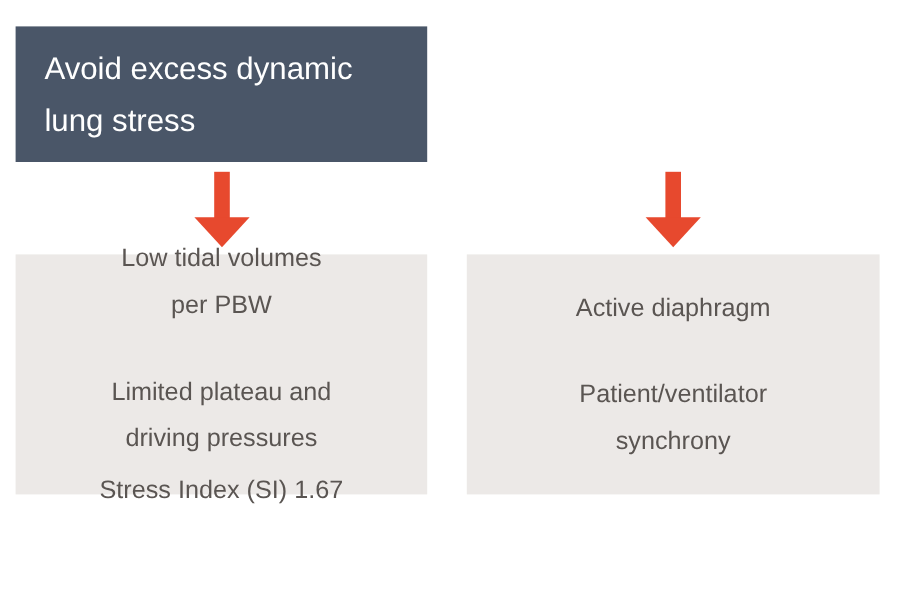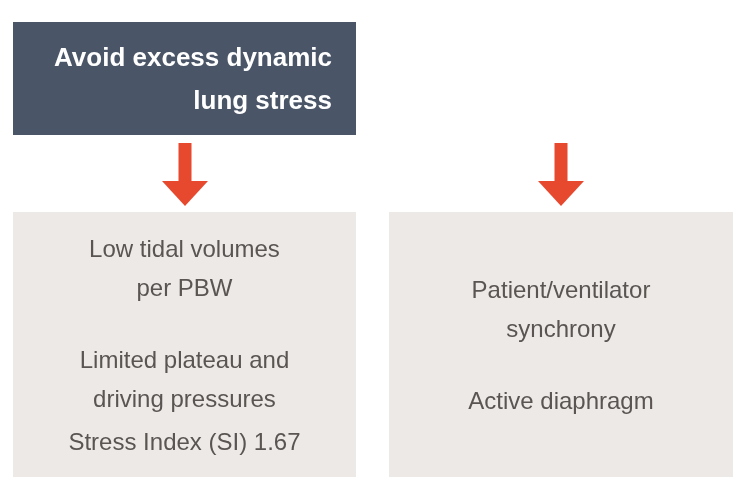--- a/index.html
+++ b/index.html
@@ -27,23 +27,23 @@
     position: absolute;
     top: 22px;
     left: 0;
     right: 0;
     height: 113px;
     background: var(--header-bg, #4A5668);
     color: var(--header-text, #ffffff);
     display: flex;
     align-items: center;
     justify-content: center;
-    text-align: right;
+    text-align: left;
     font-size: 26px;
-    font-weight: bold;
+    font-weight: normal;
     line-height: 43px;
     padding: 0 24px;
     box-sizing: border-box;
   }
   .arrow-wrap {
     position: absolute;
     top: 143px;
     left: 0;
     right: 0;
     height: 64px;
@@ -52,29 +52,29 @@
     justify-content: center;
   }
   .arrow-wrap svg { display: block; }
   .arrow-fill { fill: var(--arrow, #E7492E); }
 
   .content-box {
     position: absolute;
     top: 212px;
     left: 0;
     right: 0;
-    height: 265px;
+    height: 200px;
     background: var(--box-bg, #ECE9E7);
     color: var(--box-text, #5A5552);
     display: flex;
     flex-direction: column;
     justify-content: center;
     align-items: center;
     text-align: center;
-    font-size: 24px;
+    font-size: 21px;
     line-height: 39px;
     padding: 0 14px;
     box-sizing: border-box;
   }
   .content-box p {
     margin: 0;
     white-space: pre-line;
   }
   .content-box p + p { margin-top: 33px; }
   .content-box p.tight { margin-top: 4px; }
@@ -102,19 +102,19 @@
   </div>
 
   <div class="column col-1">
     <div class="arrow-wrap">
       <svg width="48" height="64" viewBox="0 0 48 64" aria-hidden="true">
         <rect class="arrow-fill" x="17.5" y="0" width="13" height="40"></rect>
         <polygon class="arrow-fill" points="1,38 47,38 24,63"></polygon>
       </svg>
     </div>
     <div class="content-box">
+      <p>Active diaphragm</p>
       <p>Patient/ventilator
 synchrony</p>
-      <p>Active diaphragm</p>
     </div>
   </div>
 
 </div>
 
 </body></html>

